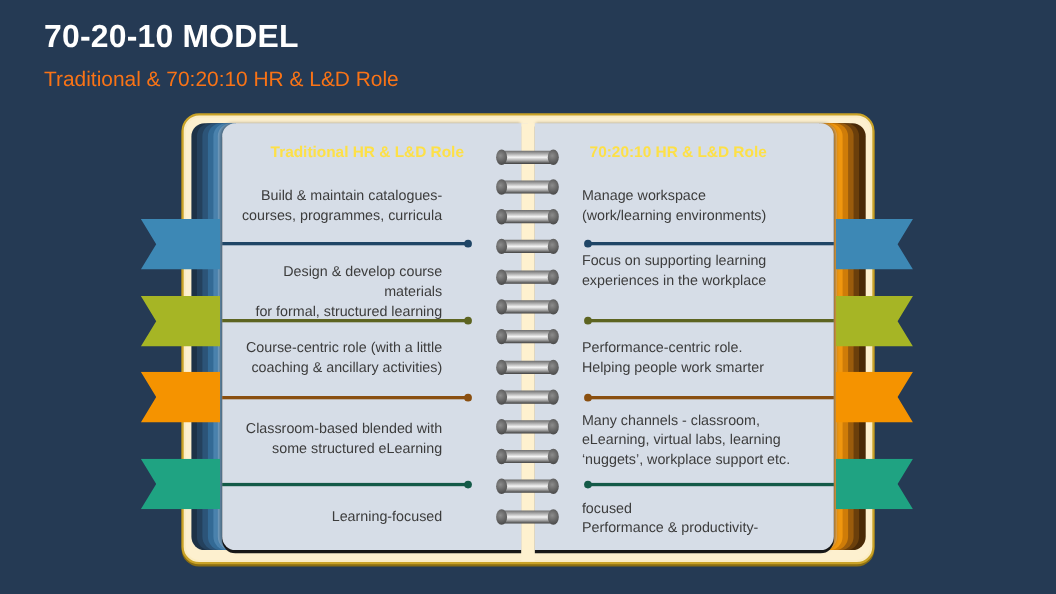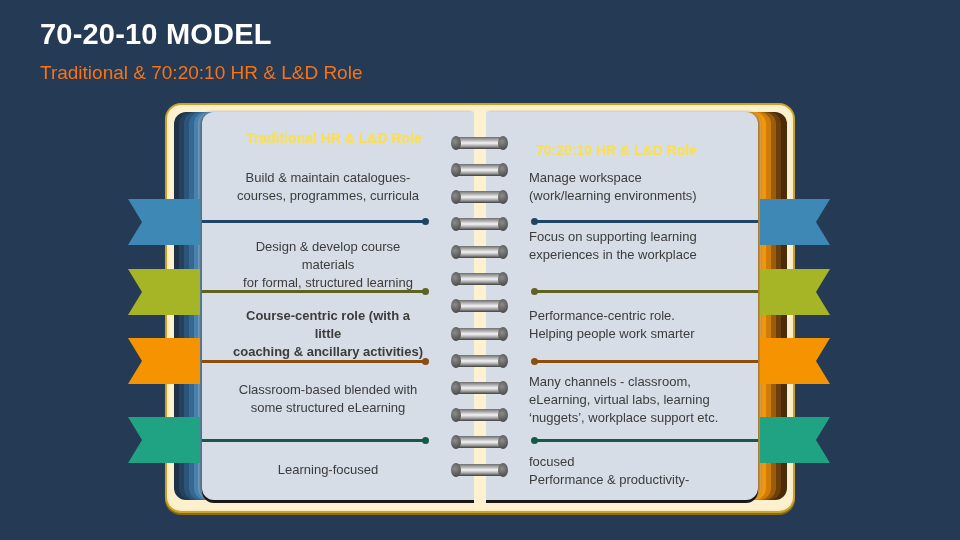--- a/index.html
+++ b/index.html
@@ -21,21 +21,21 @@
 
   .page { position:absolute; top:112px; height:388px; background:#d6dde7; }
   .page-left { left:202px; width:272px; border-radius:12px 0 0 12px; box-shadow:-2px 0 3px rgba(0,0,0,0.35), 0 3px 0 #1a1a1a; }
   .page-right { left:486px; width:272px; border-radius:0 12px 12px 0; box-shadow:2px 0 3px rgba(0,0,0,0.35), 0 3px 0 #1a1a1a; }
   .page-left::after { content:""; position:absolute; right:-6px; top:0; bottom:0; width:6px; background:#d6dde7; }
 
   .spine { position:absolute; left:474px; top:112px; width:12px; height:398px; background:#fef1cf; }
 
   .col-head { position:absolute; font-size:14px; font-weight:bold; color:#fde047; }
   .item { position:absolute; font-size:13px; color:#3c3c3c; line-height:18px; }
-  .item-left { text-align:center; right:535px; width:230px;padding-left:36px; }
+  .item-left { text-align:right; right:558px; width:230px;padding-left:36px; }
   .item-right { text-align:left; left:529px; width:230px; }
 
   .divider { position:absolute; height:3px; }
   .dot { position:absolute; width:7px; height:7px; border-radius:50%; }
 
   .ribbon { position:absolute; width:72px; height:46px; }
 
   .ring { position:absolute; left:453px; width:53px; height:12px; border-radius:6px;
     background:linear-gradient(to bottom,#6d6d6d 0%,#d9d9d9 40%,#f4f4f4 50%,#a7a7a7 75%,#3e3e3e 100%); }
   .ring::before, .ring::after { content:""; position:absolute; top:-1px; width:10px; height:14px; border-radius:50%;
@@ -68,31 +68,31 @@
   <div class="layer" style="left:0;width:21px;background:#f0970f;"></div>
   <div class="layer" style="left:0;width:16px;background:#f5b04e;"></div>
   <div class="layer" style="left:0;width:11px;background:#f8cf93;"></div>
 </div>
 
 <div class="page page-left"></div>
 <div class="page page-right"></div>
 <div class="spine"></div>
 
 <div class="col-head" style="left:246px;top:130px;">Traditional HR &amp; L&amp;D Role</div>
-<div class="col-head" style="left:536px;top:130px;margin-top:12px;">70:20:10 HR &amp; L&amp;D Role</div>
+<div class="col-head" style="left:536px;top:130px;">70:20:10 HR &amp; L&amp;D Role</div>
 
 <div class="item item-left" style="top:169px;">
   <div>Build &amp; maintain catalogues-</div>
   <div>courses, programmes, curricula</div>
 </div>
 <div class="item item-left" style="top:238px;">
   <div>Design &amp; develop course materials</div>
   <div>for formal, structured learning</div>
 </div>
-<div class="item item-left" style="top:307px;font-weight:bold;">
+<div class="item item-left" style="top:307px;">
   <div>Course-centric role (with a little</div>
   <div>coaching &amp; ancillary activities)</div>
 </div>
 <div class="item item-left" style="top:381px;">
   <div>Classroom-based blended with</div>
   <div>some structured eLearning</div>
 </div>
 <div class="item item-left" style="top:461px;">
   <div>Learning-focused</div>
 </div>

